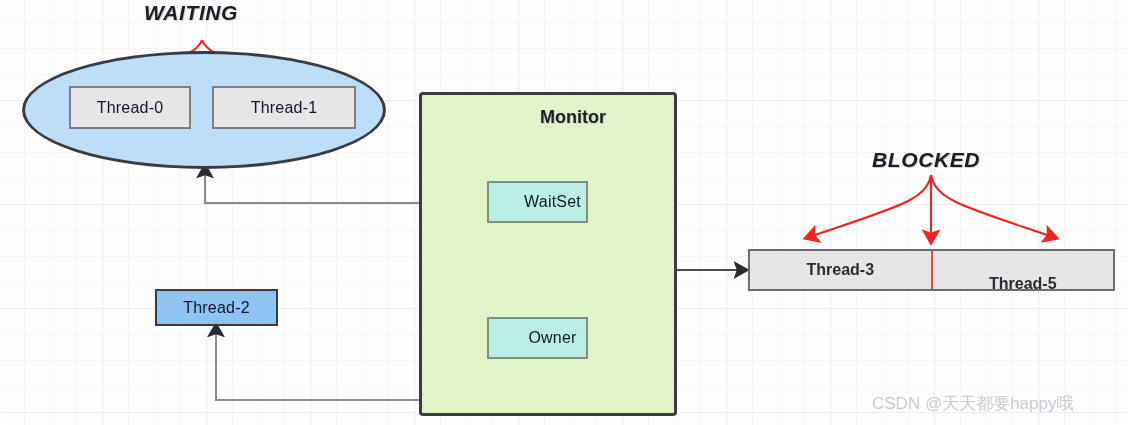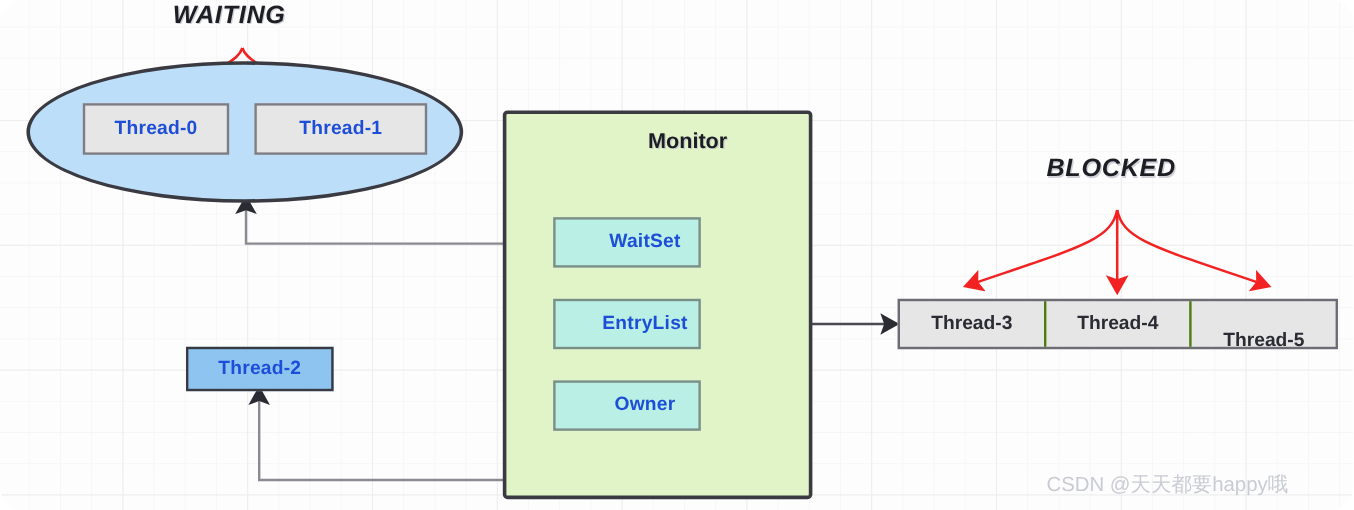--- a/index.html
+++ b/index.html
@@ -30,22 +30,22 @@
     width: 1128px;
     height: 425px;
     pointer-events: none;
   }
   .node {
     position: absolute;
     box-sizing: border-box;
     display: flex;
     align-items: center;
     justify-content: center;
-    font-weight: bold;
-    color: #1d4ed8;
+    font-weight: normal;
+    color: #0f172a;
     letter-spacing: 0.2px;
   }
   
   #waiting-ellipse {
     left: 22px;
     top: 51px;
     width: 364px;
     height: 118px;
     border-radius: 50%;
     background: #bcdef8;
@@ -54,21 +54,21 @@
   .state-label {
     position: absolute;
     font-size: 21px;
     font-weight: bold;
     font-style: italic;
     color: #1d1d24;
     letter-spacing: 0.6px;
     text-shadow: 1px 1px 0 rgba(200,200,210,0.85);
   }
   #label-waiting { left: 144px; top: 1px; }
-  #label-blocked { left: 872px; top: 129px; }
+  #label-blocked { left: 872px; top: 148px; }
 
   .thread-box {
     background: #e6e6e6;
     border: 2px solid #7d7d85;
     font-size: 16px;
   }
   #thread-0 { left: 69px; top: 86px; width: 122px; height: 43px; }
   #thread-1 { left: 212px; top: 86px; width: 144px; height: 43px; }
 
   #thread-2 {
@@ -92,22 +92,22 @@
     text-align: center;
     font-size: 18px;
     font-weight: bold;
     color: #1d1d24;
     text-shadow: 1px 1px 0 rgba(190,190,200,0.7);
   }
   .monitor-slot {
     background: #b9efe4;
     border: 2px solid #7c8f86;
     font-size: 16px;
-    left: 461px;
-    width: 123px;
+    left: 487px;
+    width: 101px;
     height: 42px;
     padding-left: 30px;
   }
   #slot-waitset   { top: 181px; }
   #slot-entrylist { top: 249px; }
   #slot-owner     { top: 317px; text-align: center; }
 
   
   #blocked-bar {
     position: absolute;
@@ -119,21 +119,21 @@
     background: #e6e6e6;
   }
   #blocked-bar .cell {
     flex: 1 1 0;
     display: flex;
     align-items: center;
     justify-content: center;
     font-size: 16px;
     font-weight: bold;
     color: #2b2b33;
-    border-right: 2px solid #4d7c0f;
+    border-right: 2px solid #ef4444;
     box-sizing: border-box;
   }
   #blocked-bar .cell:last-child { border-right: none; margin-top: 27px; }
 
   #watermark {
     position: absolute;
     left: 872px; top: 392px;
     font-size: 17px;
     color: #c9ccd2;
     white-space: nowrap;
@@ -185,27 +185,25 @@
   <div class="node thread-box" id="thread-1">Thread-1</div>
 
   <div class="node" id="thread-2">Thread-2</div>
 
   <div class="node" id="monitor-box"></div>
 
   <div id="monitor-title">Monitor</div>
 
   <div class="node monitor-slot" id="slot-waitset">WaitSet</div>
 
-  <div class="node monitor-slot" id="slot-entrylist">EntryList</div>
 
   <div class="node monitor-slot" id="slot-owner">Owner</div>
 
   <div class="state-label" id="label-blocked">BLOCKED</div>
 
   <div id="blocked-bar">
     <div class="cell">Thread-3</div>
-    <div class="cell">Thread-4</div>
     <div class="cell">Thread-5</div>
   </div>
 
   <div id="watermark">CSDN @天天都要happy哦</div>
 
 </div>
 
 </body></html>

